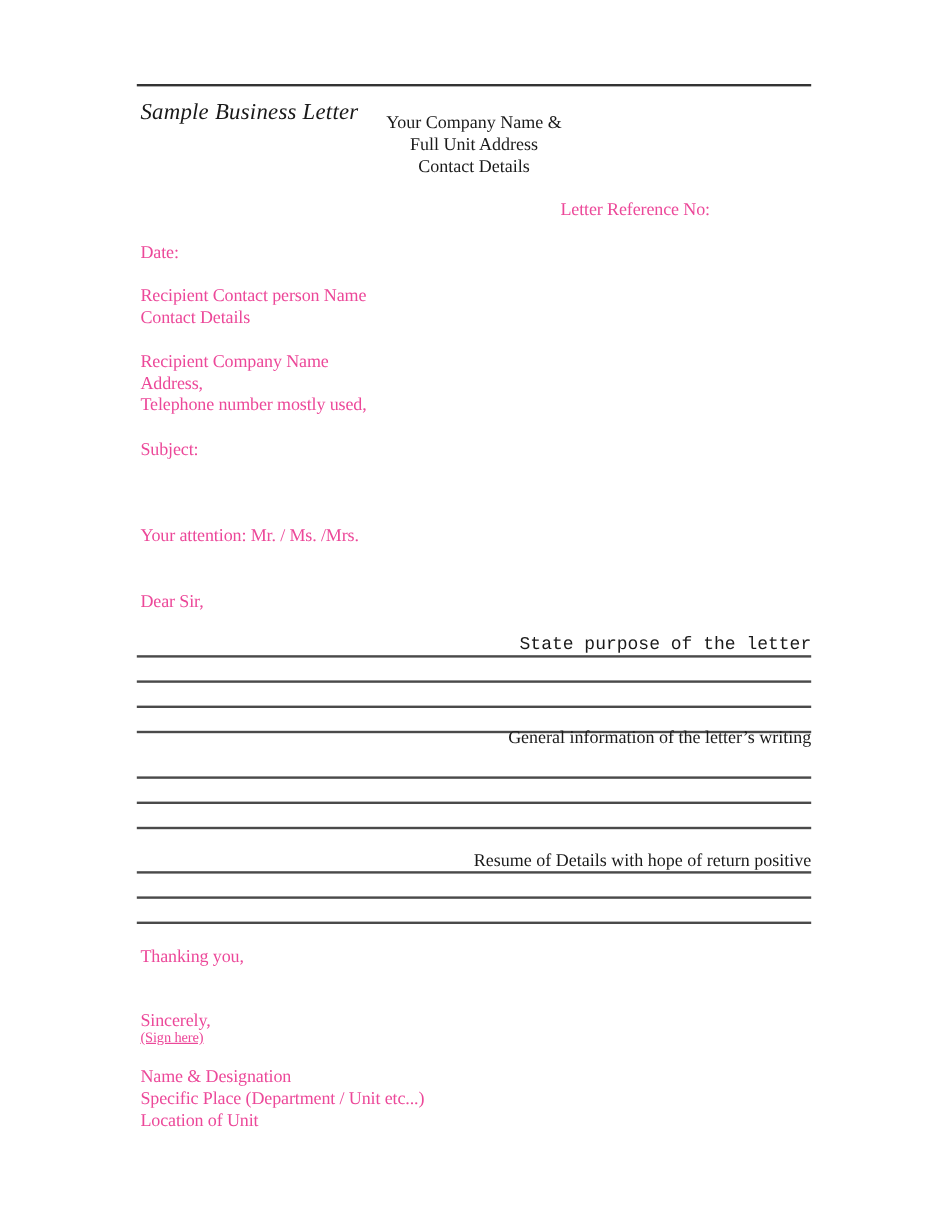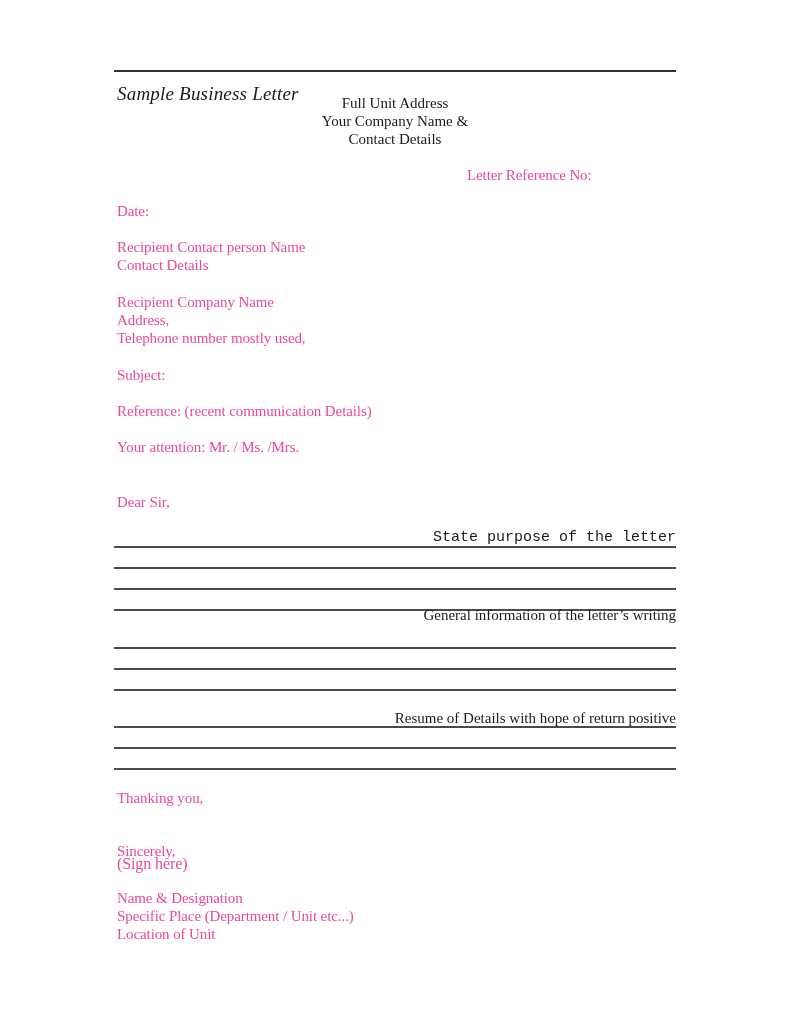--- a/index.html
+++ b/index.html
@@ -52,21 +52,22 @@
       position: absolute;
       left: 250px;
       width: 290px;
       top: 94px;
       text-align: center;
       font-size: 15px;
       line-height: 18px;
     }
     .center-block div { white-space: nowrap; }
     .small {
-      font-size: 16px;
+      font-size: 12px;
+      text-decoration: underline;
     }
     .rule {
       position: absolute;
       left: 114px;
       width: 562px;
       height: 0;
       border-top: 2px solid #4a4a4a;
     }
     .rule-label {
       position: absolute;
@@ -79,39 +80,38 @@
   </style>
 </head>
 <body>
 
 <div class="page">
 
   <div class="header-title">Sample Business Letter</div>
   <div class="header-rule"></div>
 
   <div class="center-block">
+    <div>Your Company Name &amp;</div>
     <div>Full Unit Address</div>
-    <div>Your Company Name &amp;</div>
     <div>Contact Details</div>
   </div>
 
   <div class="t" style="left:467px; top:166px;">Letter Reference No:</div>
 
   <div class="t" style="left:117px; top:202px;">Date:</div>
 
   <div class="t" style="left:117px; top:238px;text-align:center;">Recipient Contact person Name</div>
   <div class="t" style="left:117px; top:256px;">Contact Details</div>
 
   <div class="t" style="left:117px; top:293px;">Recipient Company Name</div>
   <div class="t" style="left:117px; top:311px;">Address,</div>
   <div class="t" style="left:117px; top:329px;">Telephone number mostly used,</div>
 
   <div class="t" style="left:117px; top:366px;">Subject:</div>
 
-  <div class="t" style="left:117px; top:402px;">Reference: (recent communication Details)</div>
 
   <div class="t" style="left:117px; top:438px;">Your attention: Mr. / Ms. /Mrs.</div>
 
   <div class="t" style="left:117px; top:493px;">Dear Sir,</div>
 
   <div class="rule-label" style="top:529px;font-family:Liberation Mono, monospace;">State purpose of the letter</div>
   <div class="rule" style="top:546px;"></div>
   <div class="rule" style="top:567px;"></div>
   <div class="rule" style="top:588px;"></div>
   <div class="rule" style="top:609px;"></div>

